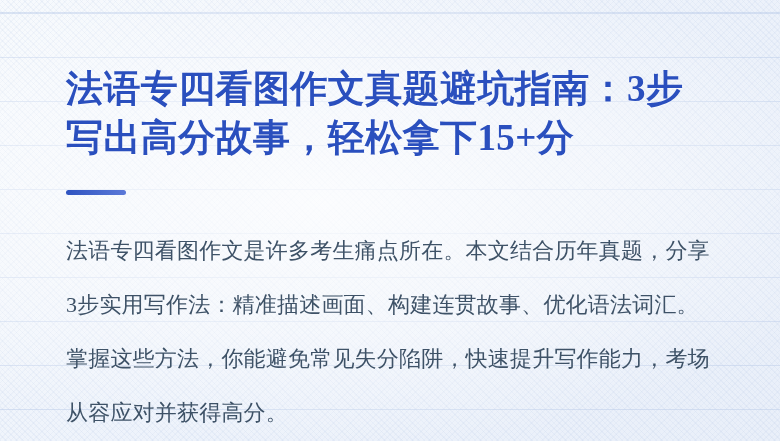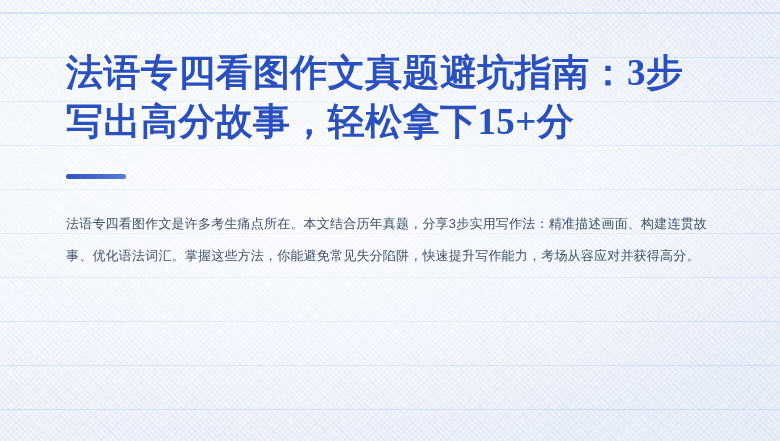--- a/index.html
+++ b/index.html
@@ -66,21 +66,21 @@
       radial-gradient(ellipse 70% 55% at 42% 46%,
         rgba(255,255,255,0.80) 0%,
         rgba(255,255,255,0.45) 55%,
         rgba(255,255,255,0.0) 100%);
   }
 
   
   .content {
     position: relative;
     z-index: 3;
-    padding: 48px 62px 0 66px;
+    padding: 64px 62px 0 66px;
     box-sizing: border-box;
   }
 
   .headline {
     margin: 0;
     color: #2a4fbe;
     font-family: "Liberation Serif", "DejaVu Serif", serif;
     font-weight: 700;
     font-size: 37px;
     line-height: 1.33;
@@ -97,25 +97,25 @@
     display: block;
     width: 60px;
     height: 5px;
     border-radius: 3px;
     background: linear-gradient(90deg, #2f53c0 0%, #5b79d8 100%);
   }
 
   .summary {
     margin: 22px 0 0 0;
     color: #3e5267;
-    font-size: 13px;
+    font-size: 22px;
     line-height: 2.45;
     letter-spacing: 0.2px;
     max-width: 648px;
-    font-family: Liberation Sans, sans-serif;
+    font-family: Liberation Serif, serif;
   }
   .summary p {
     margin: 0;
   }
 </style>
 </head>
 <body>
 
 <div class="poster">
 

